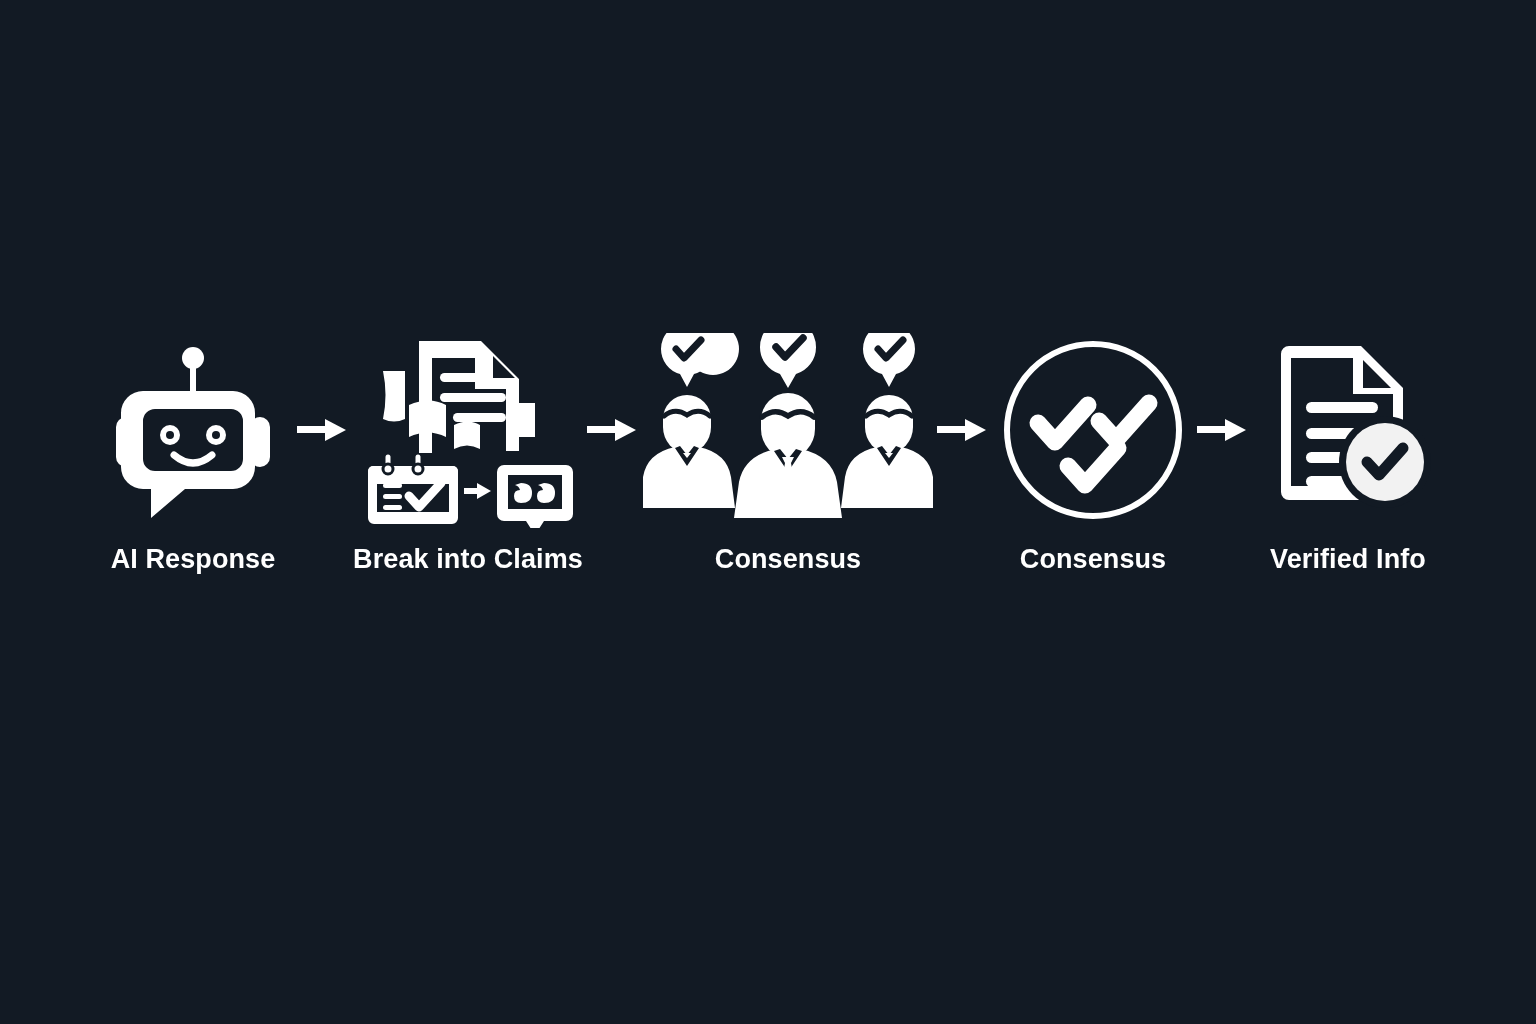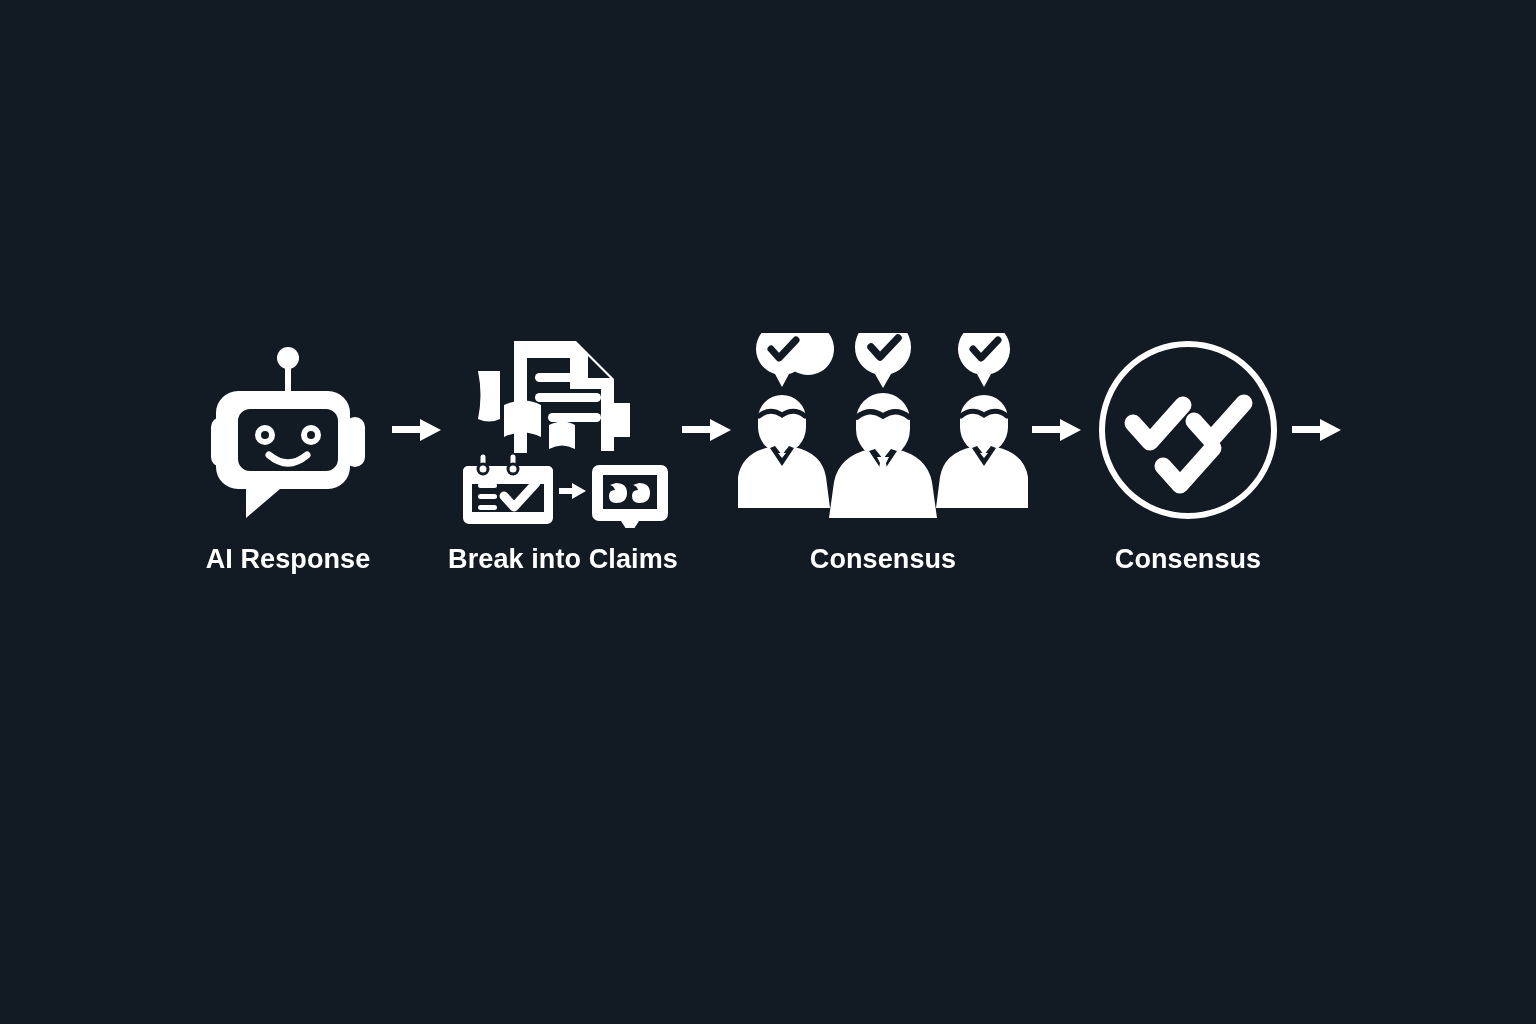--- a/index.html
+++ b/index.html
@@ -233,15 +233,36 @@
       <div class="step-label">Consensus</div>
     </div>
 
     <div class="arrow arrow-gap">
       <svg width="52" height="30" viewBox="0 0 52 30">
         <rect x="0" y="11" width="33" height="7" fill="#ffffff"></rect>
         <path d="M28,4 L49,15 L28,26 Z" fill="#ffffff"></path>
       </svg>
     </div>
 
+    <div class="step step-5">
+      <div class="step-icon">
+        <svg width="175" height="180" viewBox="0 0 175 180" fill="none">
+
+          <path fill="#ffffff" fill-rule="evenodd" d="
+            M20,14 a8,8 0 0 1 8,-8 h72 l42,42 v104 a8,8 0 0 1 -8,8 h-106 a8,8 0 0 1 -8,-8 z
+            M30,18 v128 h102 v-92 h-40 v-36 z
+            M102,20 v28 h28 z"></path>
+
+          <rect x="45" y="62" width="72" height="11" rx="5.5" fill="#ffffff"></rect>
+          <rect x="45" y="88" width="72" height="11" rx="5.5" fill="#ffffff"></rect>
+          <rect x="45" y="112" width="50" height="11" rx="5.5" fill="#ffffff"></rect>
+          <rect x="45" y="136" width="50" height="11" rx="5.5" fill="#ffffff"></rect>
+
+          <circle cx="124" cy="122" r="46" fill="#121a24"></circle>
+          <circle cx="124" cy="122" r="39" fill="#f2f2f2"></circle>
+          <path d="M106,122 l12,13 l24,-27" stroke="#121a24" stroke-width="11" stroke-linecap="round" stroke-linejoin="round" fill="none"></path>
+        </svg>
+      </div>
+      <div class="step-label">Verified Info</div>
+    </div>
 
   </div>
 </div>
 
 </body></html>

